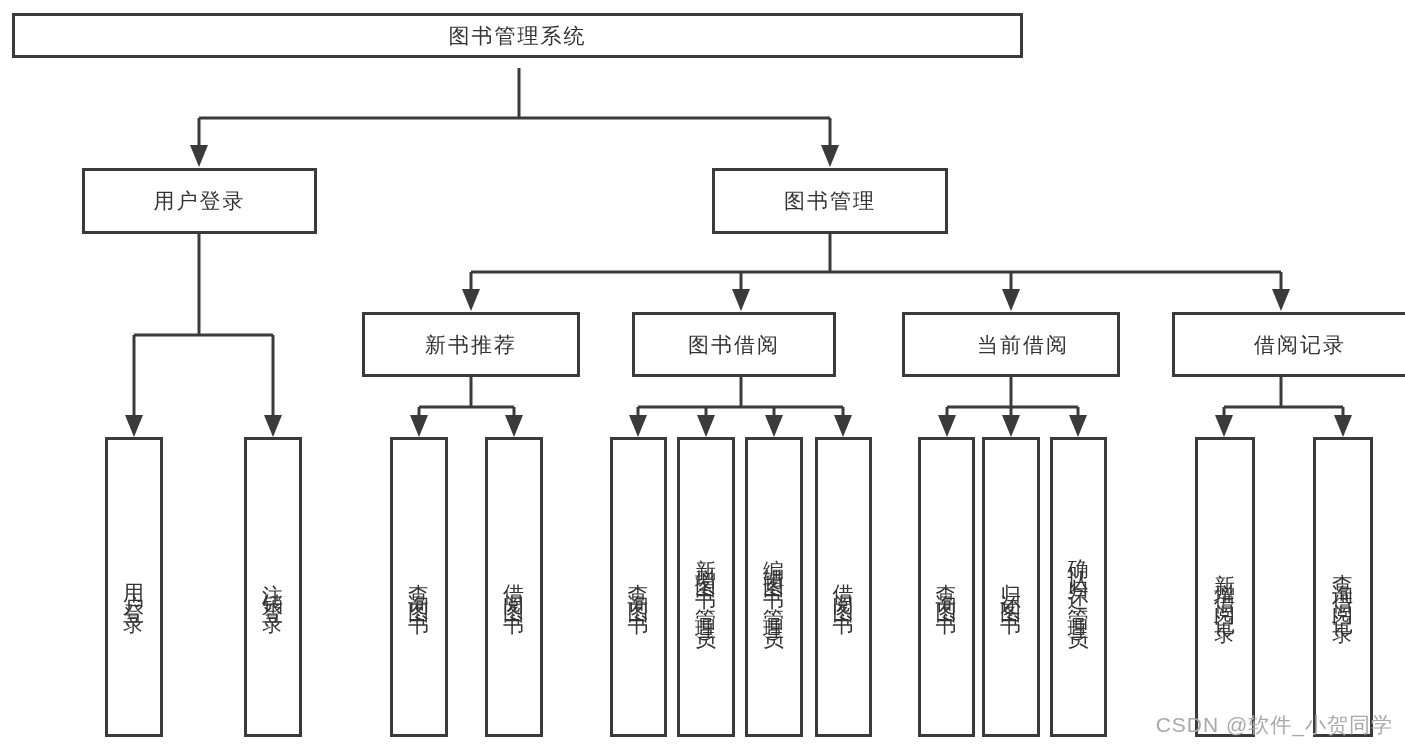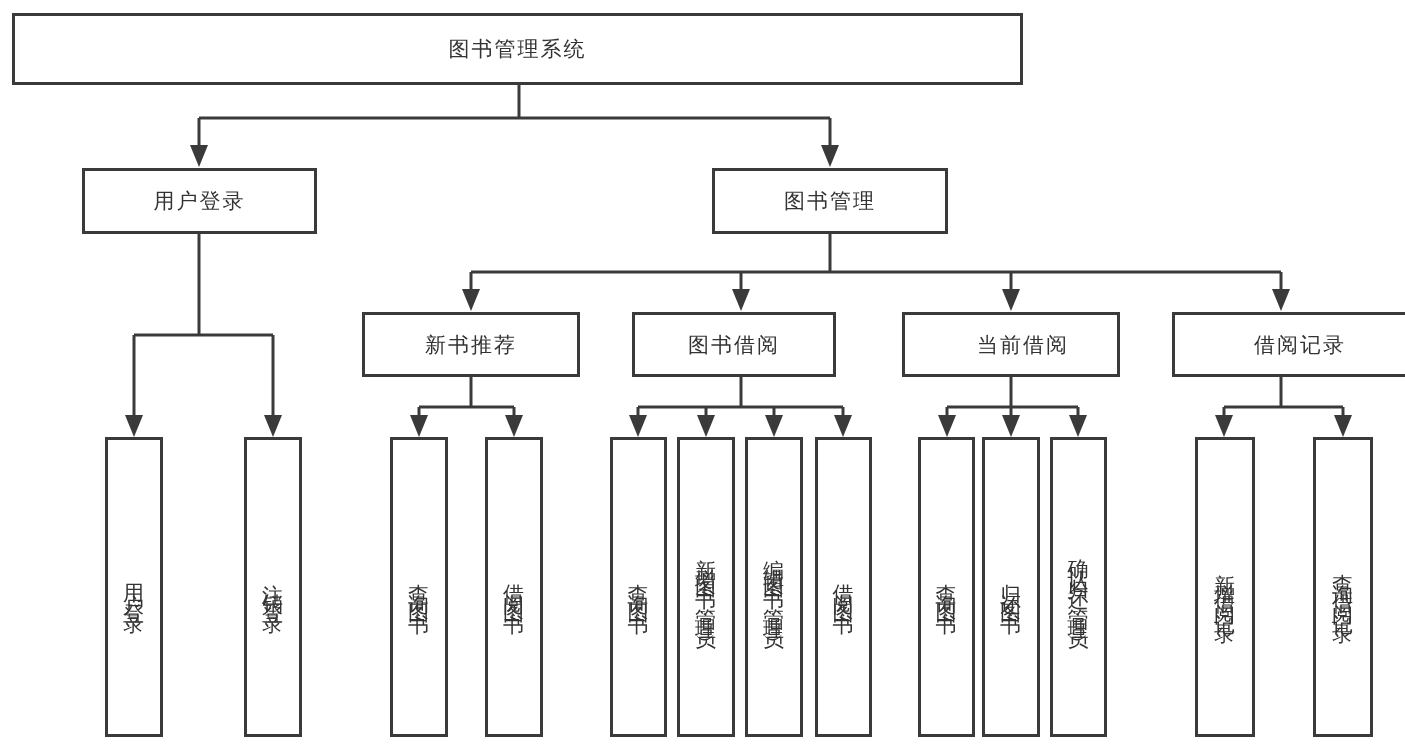--- a/index.html
+++ b/index.html
@@ -118,21 +118,21 @@
     <path d="M1069 415 L1087 415 L1078 437 Z"></path>
 
     <line x1="1281" y1="377" x2="1281" y2="407"></line>
     <line x1="1224" y1="407" x2="1343" y2="407"></line>
     <line x1="1224" y1="407" x2="1224" y2="417"></line>
     <path d="M1215 415 L1233 415 L1224 437 Z"></path>
     <line x1="1343" y1="407" x2="1343" y2="417"></line>
     <path d="M1334 415 L1352 415 L1343 437 Z"></path>
   </svg>
 
-  <div class="box" style="left:12px; top:13px; width:1011px; height:72px;">
+  <div class="box" style="left:12px; top:13px; width:1011px; height:45px;">
     <span class="h-label">图书管理系统</span>
   </div>
 
   <div class="box" style="left:82px; top:168px; width:235px; height:66px;">
     <span class="h-label">用户登录</span>
   </div>
   <div class="box" style="left:712px; top:168px; width:236px; height:66px;">
     <span class="h-label">图书管理</span>
   </div>
 
@@ -186,14 +186,15 @@
     <span class="v-label">确认归还（管理员）</span>
   </div>
 
   <div class="box leaf" style="left:1195px; top:437px; width:60px; height:300px;">
     <span class="v-label">新增借阅记录</span>
   </div>
   <div class="box leaf" style="left:1313px; top:437px; width:60px; height:300px;">
     <span class="v-label">查询借阅记录</span>
   </div>
 
+  <div class="watermark">CSDN @软件_小贺同学</div>
 
 </div>
 
 </body></html>

